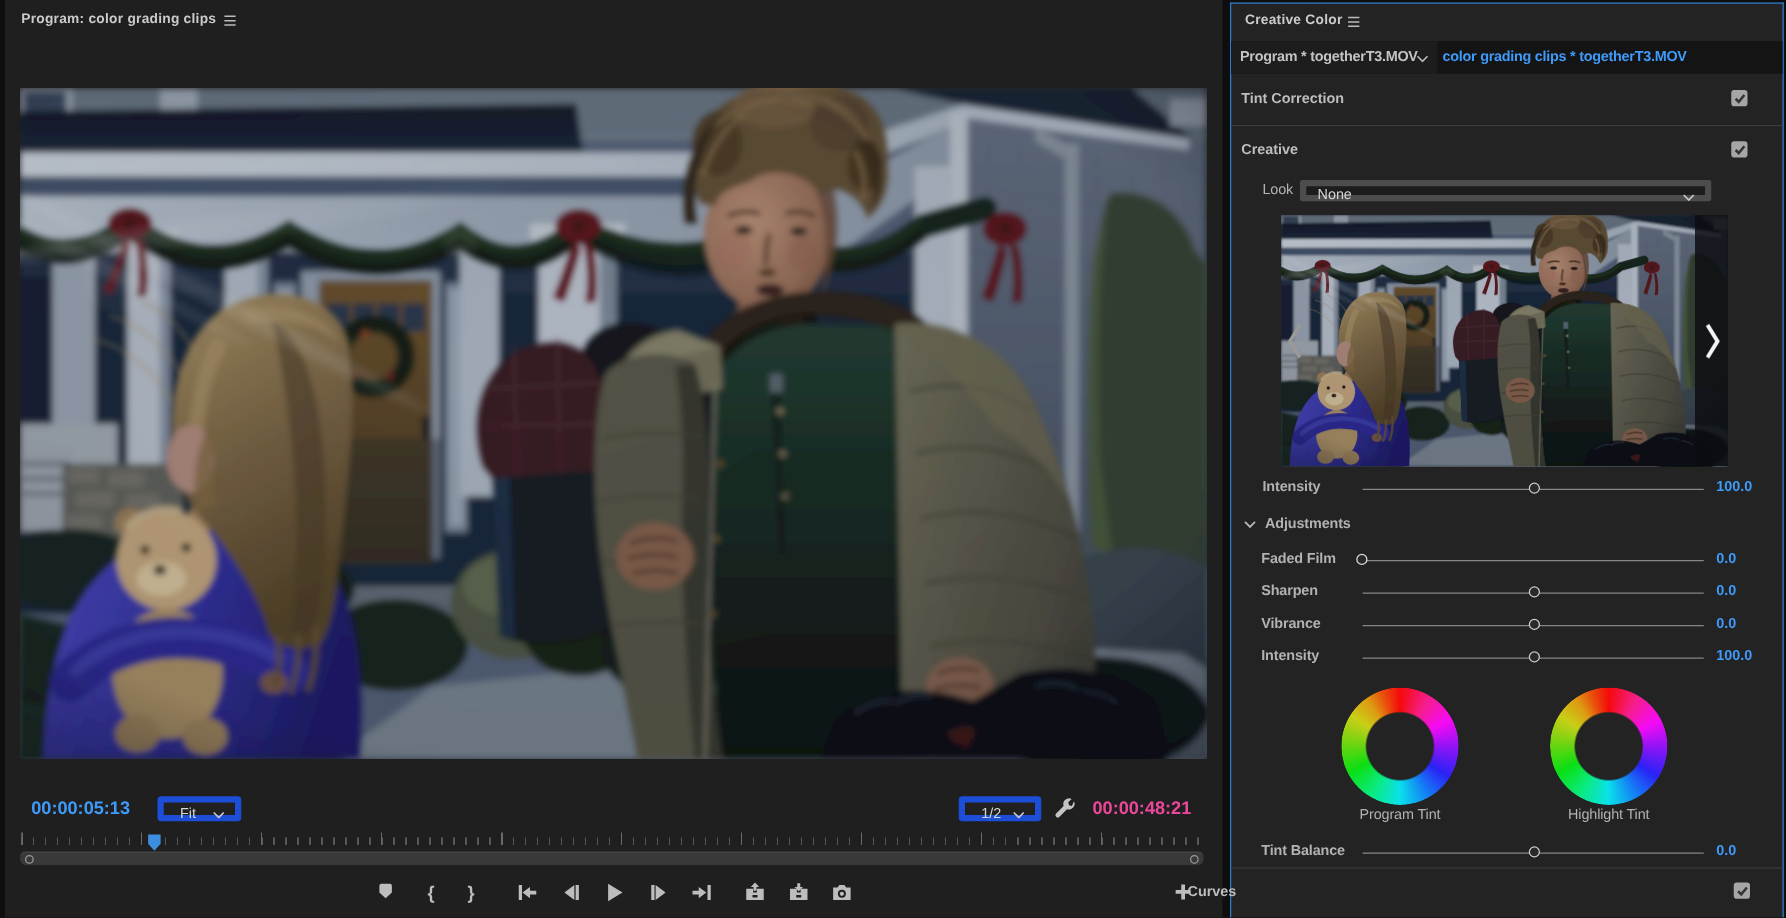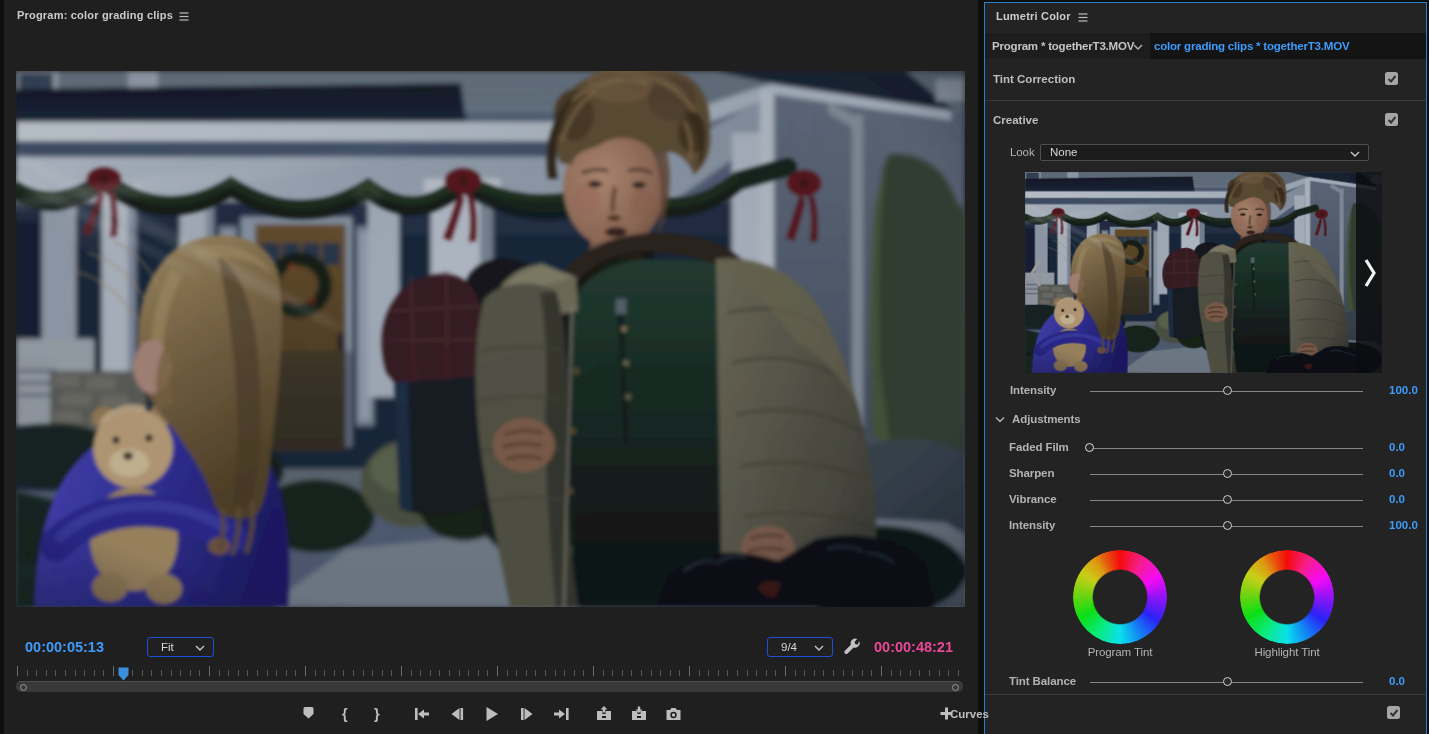--- a/index.html
+++ b/index.html
@@ -7,26 +7,26 @@
     font-family:"Liberation Sans", sans-serif; }
   #stage { position:relative; width:1429px; height:734px; background:#0e0e0e; }
   .abs { position:absolute; }
   #progPanel { left:4px; top:0; width:974px; height:734px; background:#1f1f1f; }
   #lumPanel { left:984px; top:2px; width:443px; height:732px; background:#232323;
     border:1px solid #2e7cd0; border-bottom:none; }
   .ptitle { font-size:11px; letter-spacing:-0.1px; font-weight:bold; color:#cbcbcb; letter-spacing:0.2px; }
   .lbl { font-size:11.5px; color:#b2b2b2; font-weight:bold; letter-spacing:-0.1px; }
   .hdr { font-size:11.5px; font-weight:bold; color:#bebebe; }
   .chk { position:absolute; width:13px; height:13px; background:#a6a6a6; border-radius:2.5px; overflow:hidden; }
-  .ddown { position:absolute; border:1px solid #1d4ed8; border-radius:3px; background:#202020;
+  .ddown { position:absolute; border:5px solid #1d4ed8; border-radius:3px; background:#202020;
     color:#d6d6d6; font-size:11.5px; }
   .slider-track { position:absolute; height:1px; background:#868686; }
   .slider-handle { position:absolute; width:9px; height:9px; border:1.5px solid #cfcfcf;
     border-radius:50%; background:#2a2a2a; }
-  .val { position:absolute; font-size:11.5px; font-weight:bold; color:#3f9bfa;margin-left:16px; }
+  .val { position:absolute; font-size:11.5px; font-weight:bold; color:#3f9bfa; }
   .wheel { position:absolute; width:94px; height:94px; border-radius:50%;
     background: conic-gradient(from 0deg,
       hsl(0,92%,50%), hsl(330,92%,54%) 30deg, hsl(300,92%,50%) 62deg, hsl(272,92%,52%) 92deg,
       hsl(242,92%,55%) 122deg, hsl(212,92%,52%) 150deg, hsl(183,92%,48%) 180deg, hsl(152,92%,48%) 210deg,
       hsl(122,90%,46%) 243deg, hsl(92,85%,45%) 272deg, hsl(62,80%,45%) 302deg, hsl(40,85%,47%) 325deg,
       hsl(18,90%,48%) 342deg, hsl(0,92%,50%) 360deg);
     -webkit-mask: radial-gradient(circle, transparent 0 26.5px, #000 28px);
             mask: radial-gradient(circle, transparent 0 26.5px, #000 28px);
   }
   .divline { position:absolute; height:1px; background:#3a3a3a; }
@@ -44,28 +44,28 @@
         <line x1="0.5" y1="5.5" x2="9.5" y2="5.5"></line>
         <line x1="0.5" y1="9" x2="9.5" y2="9"></line>
     </g>
   </svg>
 
   <svg class="abs" style="left:16px; top:71px;" width="949" height="536" viewBox="0 0 949 536" preserveAspectRatio="none">
     <use href="#scene"></use>
   </svg>
 
   <div class="abs" style="left:25px; top:639px; font-size:14.5px; font-weight:bold; color:#3f9bfa;">00:00:05:13</div>
-  <div class="ddown" style="left:126px; top:637px; width:67px; height:20px;margin-left:21px;">
+  <div class="ddown" style="left:126px; top:637px; width:67px; height:20px;">
     <span style="position:absolute; left:13px; top:2.5px;">Fit</span>
     <svg style="position:absolute; right:8px; top:7px;" width="10" height="6">
         <polyline points="1,1 5,5 9,1" fill="none" stroke="#c8c8c8" stroke-width="1.4"></polyline>
       </svg>
   </div>
   <div class="ddown" style="left:767px; top:637px; width:66px; height:20px;">
-    <span style="position:absolute; left:13px; top:2.5px;">9/4</span>
+    <span style="position:absolute; left:13px; top:2.5px;">1/2</span>
     <svg style="position:absolute; right:8px; top:7px;" width="10" height="6">
         <polyline points="1,1 5,5 9,1" fill="none" stroke="#c8c8c8" stroke-width="1.4"></polyline>
       </svg>
   </div>
   <svg class="abs" style="left:842px; top:637px;" width="21" height="21" viewBox="0 0 21 21">
     <path fill="#c3c3c3" d="M17.2,4.0 a4.6,4.6 0 0 1 -5.6,6.4 L5.6,16.4 a1.9,1.9 0 0 1 -2.7,-2.7 L8.9,7.7 a4.6,4.6 0 0 1 6.4,-5.6 L12.6,4.8 l0.6,2.3 2.3,0.6 z"></path>
   </svg>
   <div class="abs" style="left:874px; top:639px; font-size:14.5px; font-weight:bold; color:#ec4899;">00:00:48:21</div>
 
   <div class="abs" style="left:17px; top:670px; width:947px; height:6px;
@@ -124,21 +124,21 @@
       <g transform="translate(363,0)">
         <path d="M1.5,5 h3.5 l1.5,-2 h4 l1.5,2 h3.5 v10 h-14 z"></path>
         <circle cx="8.5" cy="10" r="3.2" fill="#1f1f1f"></circle>
         <circle cx="8.5" cy="10" r="1.7" fill="#bdbdbd"></circle>
       </g>
 
       <path transform="translate(636,0)" d="M7,2.5 h3 v4.5 h4.5 v3 h-4.5 v4.5 h-3 v-4.5 h-4.5 v-3 h4.5 z"></path>
     </g>
   </svg>
 
-  <div class="abs ptitle" style="left:996px; top:10px;">Lumetri Color</div>
+  <div class="abs ptitle" style="left:996px; top:10px;">Creative Color</div>
   <svg class="abs" style="left:1078px; top:12px;" width="10" height="11">
     <g stroke="#bdbdbd" stroke-width="1.2">
       <line x1="0.5" y1="2" x2="9.5" y2="2"></line>
         <line x1="0.5" y1="5.5" x2="9.5" y2="5.5"></line>
         <line x1="0.5" y1="9" x2="9.5" y2="9"></line>
     </g>
   </svg>
 
   <div class="abs" style="left:985px; top:33px; width:441px; height:26px; background:#141414;"></div>
   <div class="abs" style="left:985px; top:33px; width:165px; height:26px; background:#1d1d1d;"></div>

